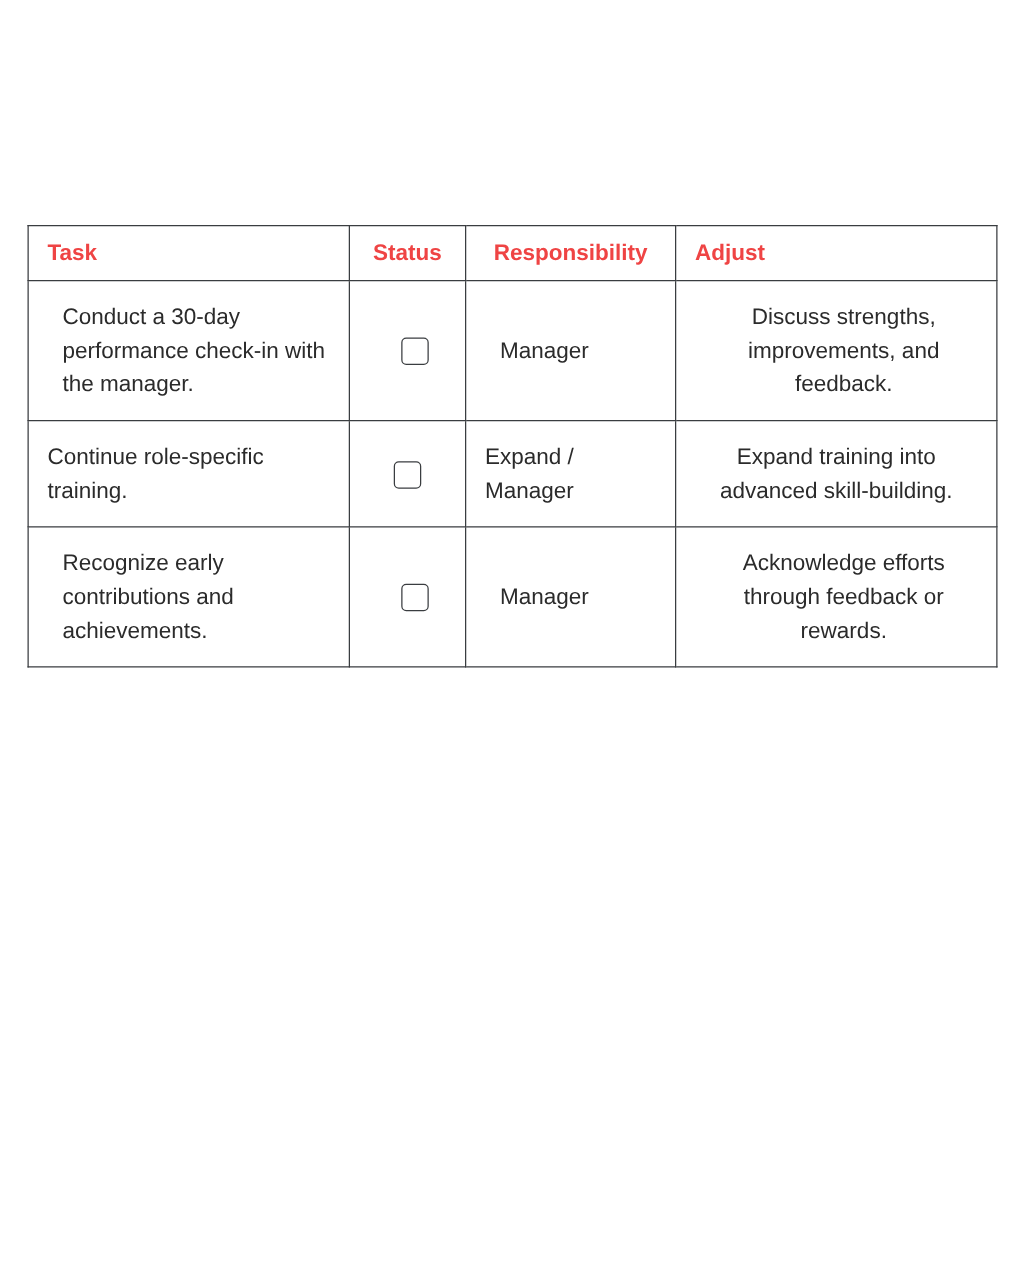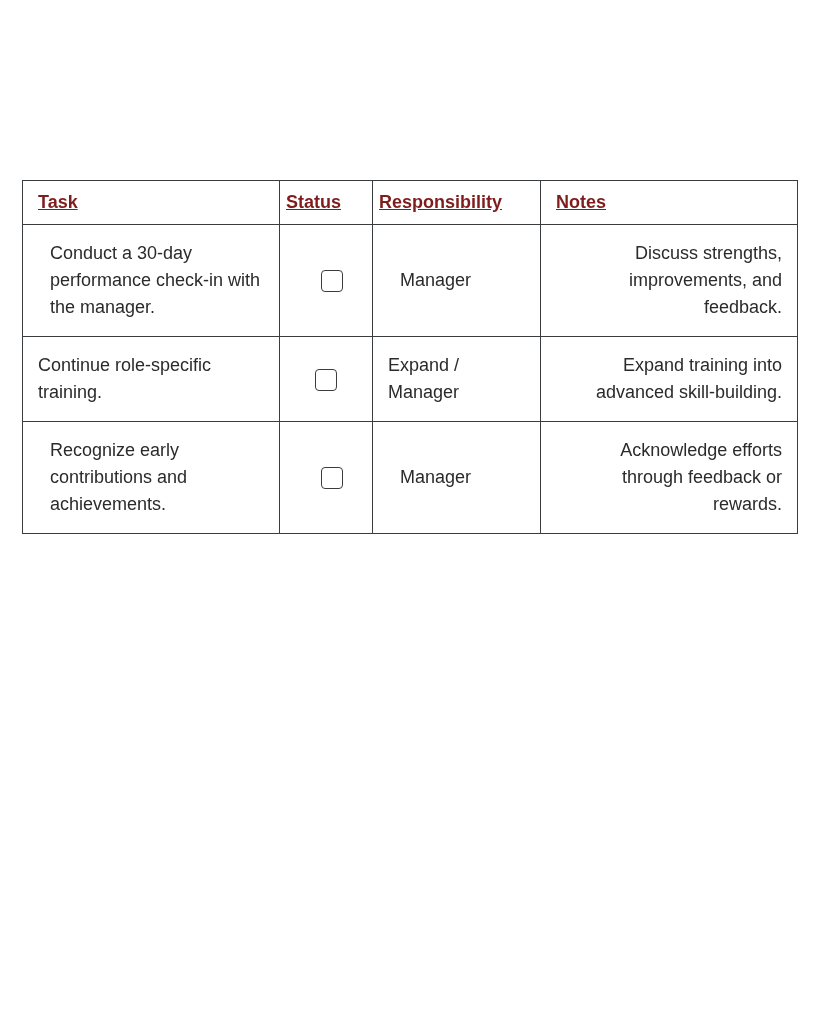--- a/index.html
+++ b/index.html
@@ -6,47 +6,47 @@
   body { width: 819px; height: 1024px; position: relative; overflow: hidden;
          font-family: "Liberation Sans", "DejaVu Sans", sans-serif; color: #2b2b2b; }
   table.checklist {
     position: absolute; left: 22px; top: 180px; width: 775px;
     border-collapse: collapse; table-layout: fixed;
   }
   table.checklist th, table.checklist td {
     border: 1.5px solid #3a3d40; font-size: 18px; line-height: 27px;
     vertical-align: middle; padding: 0 15px;
   }
-  table.checklist th { height: 43px; font-weight: bold; color: #7f1d1d; text-align: left; text-decoration: underline; }
-  table.checklist th.status-h, table.checklist th.resp-h { text-align: left; padding: 0 6px; }
+  table.checklist th { height: 43px; font-weight: bold; color: #ef4444; text-align: left; }
+  table.checklist th.status-h, table.checklist th.resp-h { text-align: center; padding: 0 6px; }
   td.task { text-align: left; }
   td.status { text-align: center; padding: 0; }
   td.resp { padding: 0 8px; }
-  td.notes { text-align: right; }
+  td.notes { text-align: center; }
   .cb { display: inline-block; width: 20px; height: 20px; border: 1.8px solid #3a3d40;
         border-radius: 4px; vertical-align: middle; background: #fff; cursor: pointer; }
   tr.h112 td { height: 111px; padding-left: 27px; }
   tr.h85 td { height: 84px; }
 </style>
 </head>
 <body>
 
 <table class="checklist">
   <colgroup>
     <col style="width:257px">
     <col style="width:93px">
     <col style="width:168px">
     <col style="width:257px">
   </colgroup>
   <thead>
     <tr>
       <th>Task</th>
       <th class="status-h">Status</th>
       <th class="resp-h">Responsibility</th>
-      <th>Notes</th>
+      <th>Adjust</th>
     </tr>
   </thead>
   <tbody>
     <tr class="h112">
       <td class="task">Conduct a 30-day performance check-in with the manager.</td>
       <td class="status"><span class="cb"></span></td>
       <td class="resp">Manager</td>
       <td class="notes">Discuss strengths, improvements, and feedback.</td>
     </tr>
     <tr class="h85">

